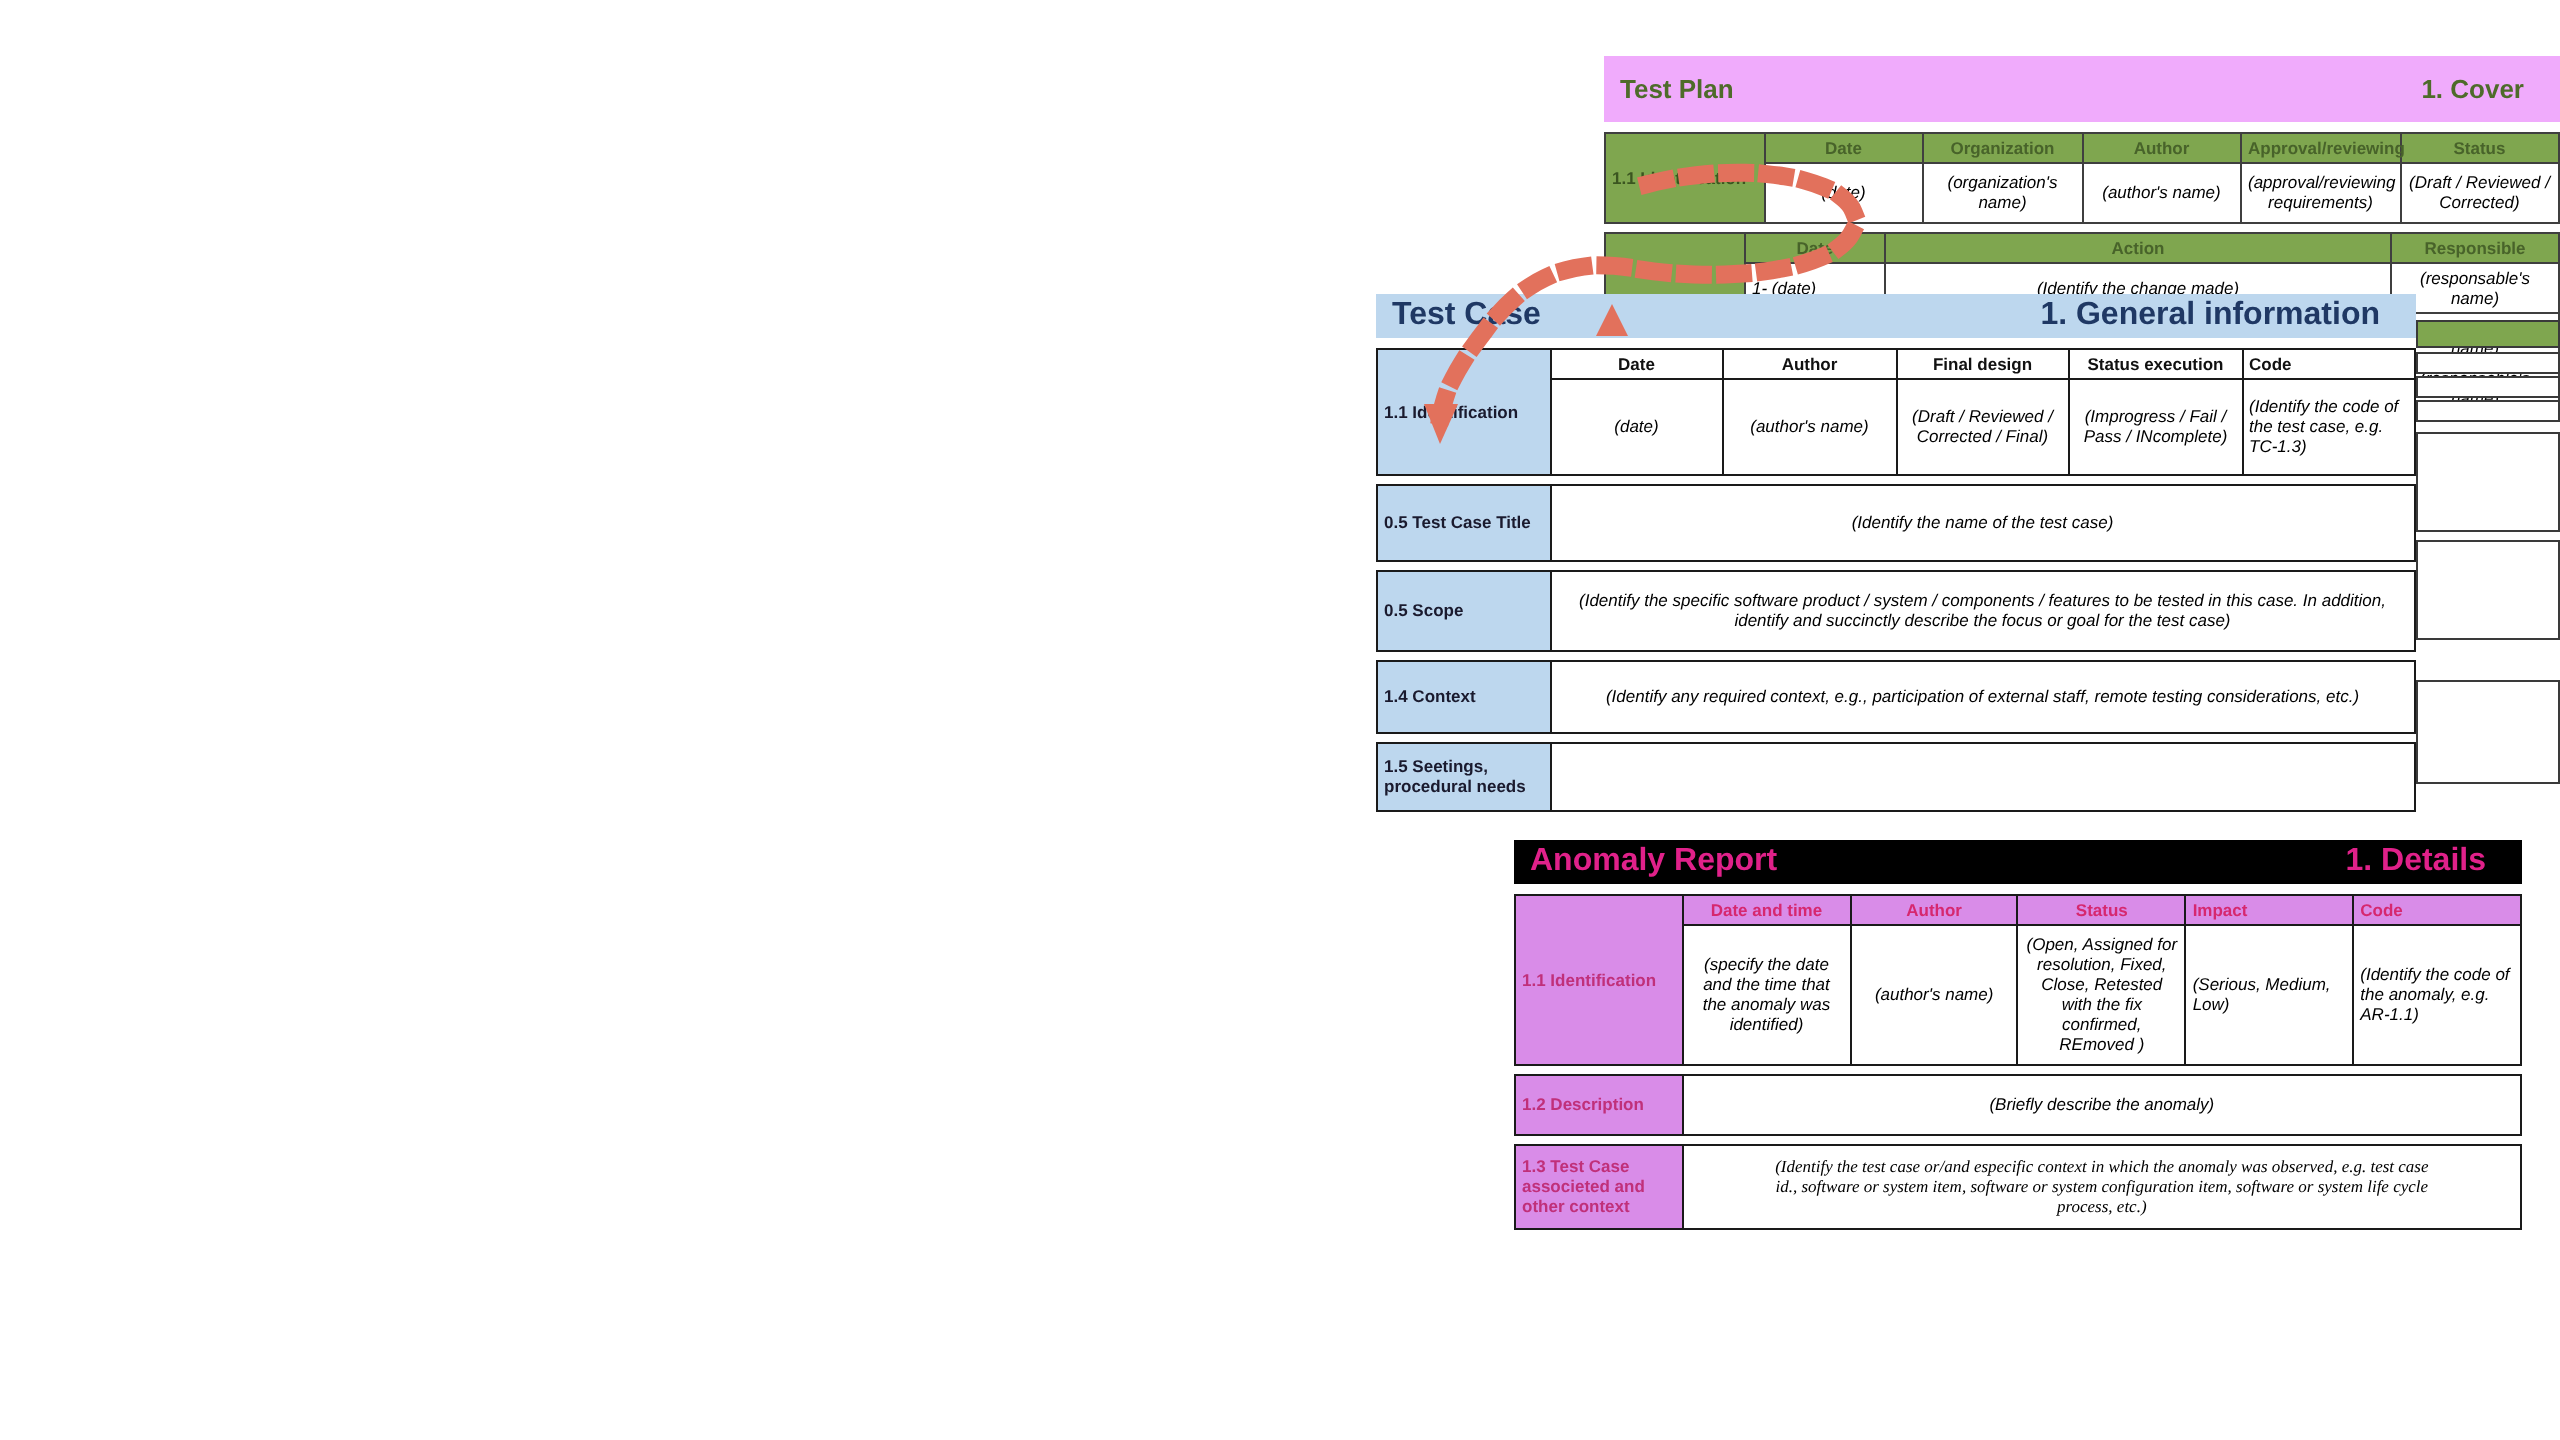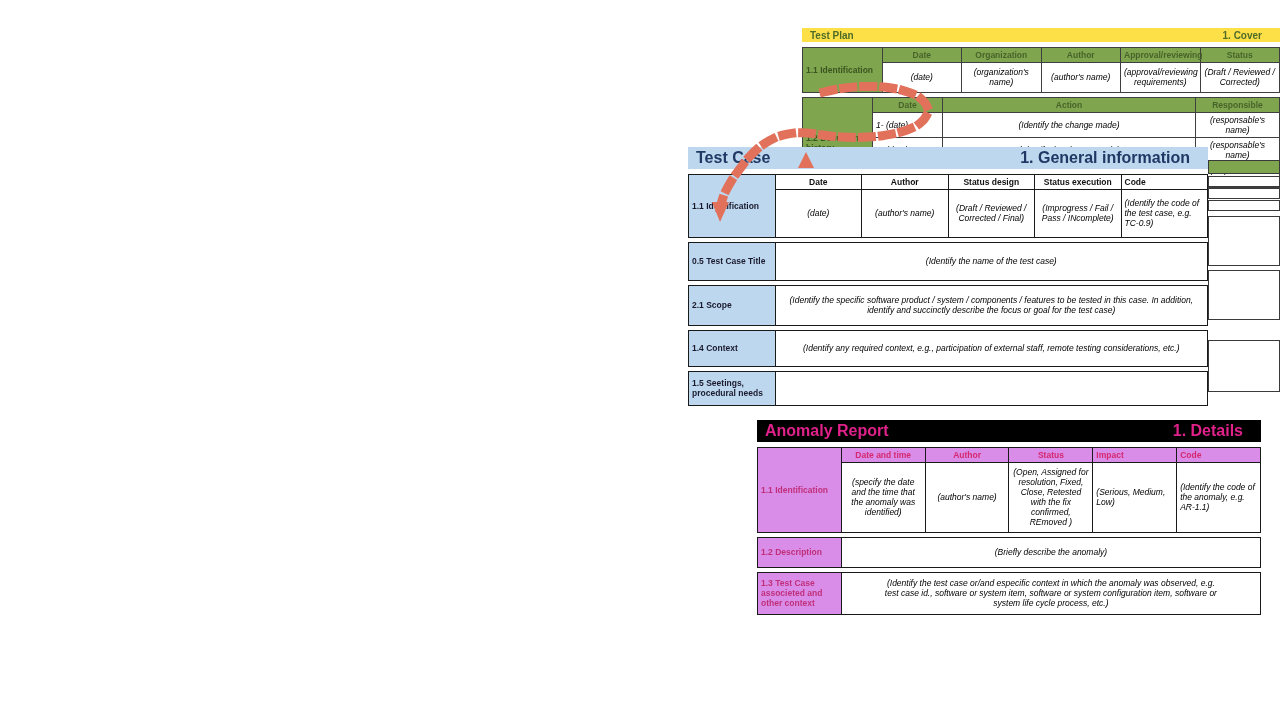--- a/index.html
+++ b/index.html
@@ -32,21 +32,21 @@
     font-size:8.5px;line-height:1.18;padding:2px 3px;
   }
   .rowlabel{font-weight:bold;font-size:8.5px;text-align:left;}
   .hdr{font-weight:bold;text-align:center;font-size:8.5px;}
   .val{font-style:italic;text-align:center;}
   .val-left{font-style:italic;text-align:left;}
   .spacer td{border:none !important;height:5px;padding:0;background:#fff;}
 
   
   #test-plan{left:802px;top:28px;width:478px;z-index:1;}
-  #test-plan .band{background:#fde047;color:#4E6B2A;height:14px;font-size:10px;}
+  #test-plan .band{background:#f0abfc;color:#4E6B2A;height:33px;font-size:13px;}
   #test-plan table.grid td{border-color:#3f3f3f;}
   #test-plan .rowlabel{background:#7FA64F;color:#3b5520;}
   #test-plan .hdr{background:#7FA64F;color:#48632a;}
 
   
   #test-case{left:688px;top:147px;width:520px;z-index:2;}
   #test-case .band{background:#BDD7EE;color:#1F3864;height:22px;font-size:16px;}
   #test-case .rowlabel{background:#BDD7EE;color:#1a1a2e;}
   #test-case .hdr{background:#ffffff;color:#111;}
   #test-case table.grid td{border:1.4px solid #1a1a1a;}
@@ -145,43 +145,43 @@
     </div>
     <table class="grid">
       <tbody>
           <tr class="spacer">
             <td colspan="6"></td>
           </tr>
       <tr>
         <td class="rowlabel" rowspan="2" style="width:86px;">1.1 Identification</td>
         <td class="hdr" style="width:74px;">Date</td>
         <td class="hdr" style="width:76px;">Author</td>
-        <td class="hdr" style="width:76px;">Status design</td>
+        <td class="hdr" style="width:76px;">Final design</td>
         <td class="hdr" style="width:73px;">Status execution</td>
         <td class="hdr" style="text-align:left;">Code</td>
       </tr>
       <tr>
         <td class="val" style="height:48px;">(date)</td>
         <td class="val">(author's name)</td>
         <td class="val">(Draft / Reviewed / Corrected / Final)</td>
         <td class="val">(Improgress / Fail / Pass / INcomplete)</td>
-        <td class="val-left">(Identify the code of the test case, e.g. TC-0.9)</td>
+        <td class="val-left">(Identify the code of the test case, e.g. TC-1.3)</td>
       </tr>
       <tr class="spacer">
             <td colspan="6"></td>
           </tr>
       <tr>
         <td class="rowlabel" style="width:86px;">0.5 Test Case Title</td>
         <td class="val" colspan="5" style="height:38px;margin-left:32px;">(Identify the name of the test case)</td>
       </tr>
       <tr class="spacer">
             <td colspan="6"></td>
           </tr>
       <tr>
-        <td class="rowlabel">2.1 Scope</td>
+        <td class="rowlabel">0.5 Scope</td>
         <td class="val" colspan="5" style="height:40px;padding:2px 12px;">(Identify the specific software product / system / components / features to be tested in this case.  In addition, identify and succinctly describe the focus or goal for the test case)</td>
       </tr>
       <tr class="spacer">
             <td colspan="6"></td>
           </tr>
       <tr>
         <td class="rowlabel">1.4 Context</td>
         <td class="val" colspan="5" style="height:36px;padding:2px 20px;margin-top:40px;">(Identify any required context, e.g., participation of external staff, remote testing considerations, etc.)</td>
       </tr>
       <tr class="spacer">
@@ -225,21 +225,21 @@
           </tr>
       <tr>
         <td class="rowlabel" style="width:68px;">1.2 Description</td>
         <td class="val" colspan="5" style="height:30px;">(Briefly describe the anomaly)</td>
       </tr>
       <tr class="spacer">
             <td colspan="6"></td>
           </tr>
       <tr>
         <td class="rowlabel" style="height:42px;">1.3 Test Case associeted and other context</td>
-        <td class="val" colspan="5" style="padding:2px 40px;">(Identify the test case or/and especific context in which the anomaly was observed, e.g. test case id., software or system item, software or system configuration item,  software or system life cycle process, etc.)</td>
+        <td class="val" colspan="5" style="padding:2px 40px;font-family:Liberation Serif, serif;">(Identify the test case or/and especific context in which the anomaly was observed, e.g. test case id., software or system item, software or system configuration item,  software or system life cycle process, etc.)</td>
       </tr>
     </tbody>
       </table>
   </div>
 
   <svg id="annotation" viewBox="0 0 300 170">
     <path d="M 140 22 C 196 8, 250 22, 243 44 C 236 66, 176 72, 132 64
              C 96 58, 74 74, 58 96 C 44 114, 38 126, 36 140" fill="none" stroke="#E2715C" stroke-width="9" stroke-dasharray="9 11" stroke-linecap="square"></path>
     <polygon points="36,152 28,132 45,132" fill="#E2715C"></polygon>
     <polygon points="122,82 114,98 130,98" fill="#E2715C"></polygon>

